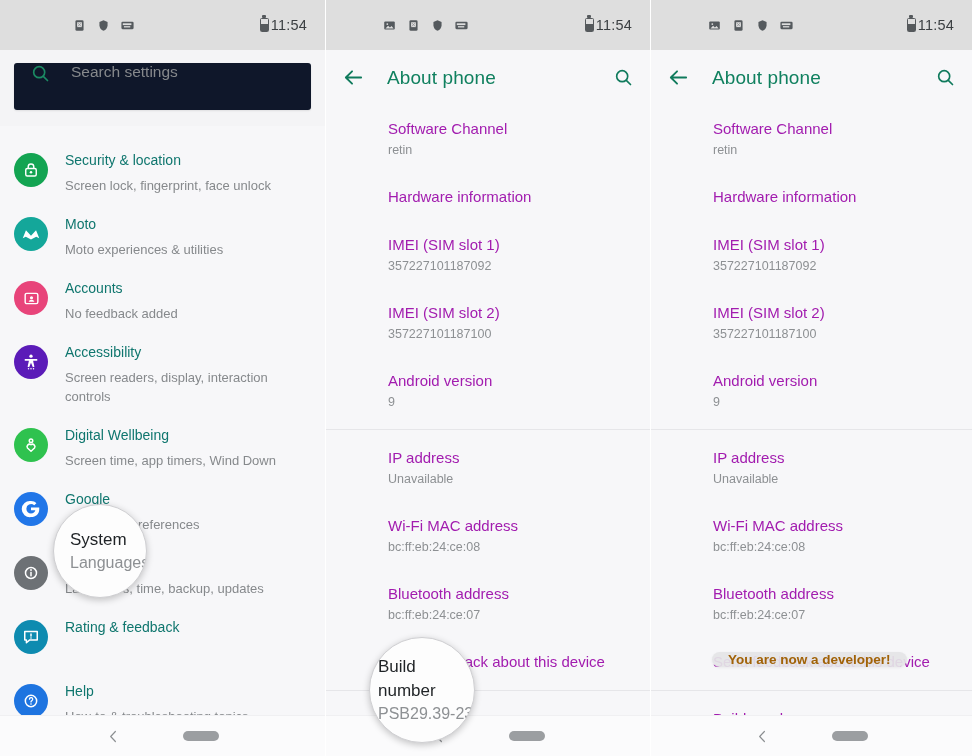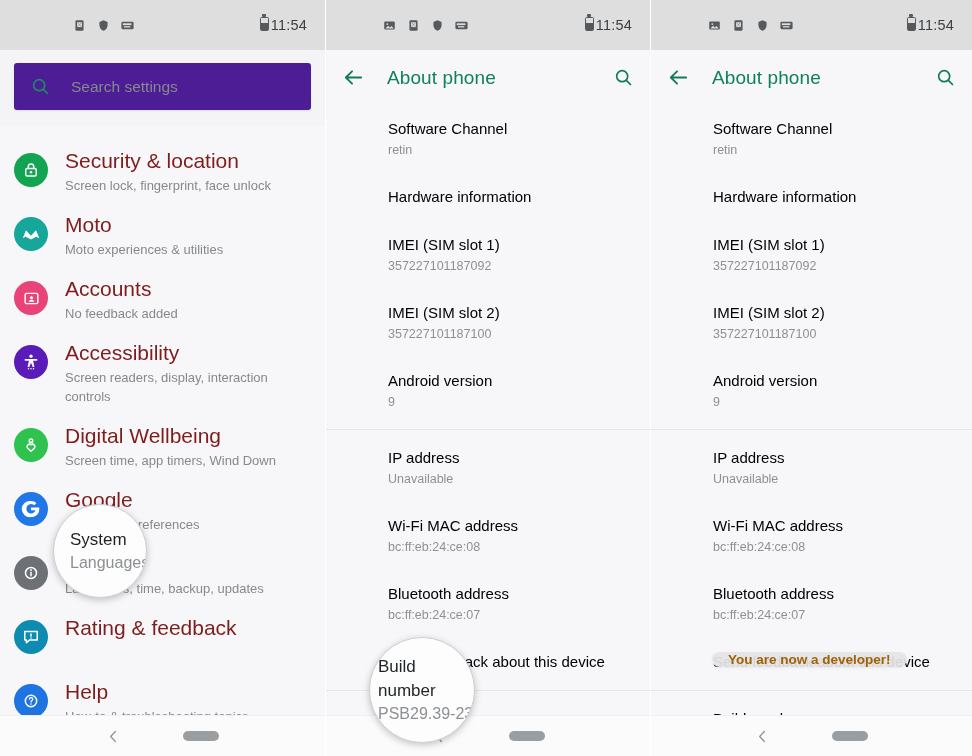--- a/index.html
+++ b/index.html
@@ -63,21 +63,21 @@
   .panel.p3 .sb-icons { margin-left: 56px; }
   .sbi {
     width: 15px; height: 13px;
     display: block;
     color: #555a5e;
   }
   .sb-right {
     position: absolute;
     right: 18px;
     display: flex;
-    align-items: flex-start;
+    align-items: center;
     gap: 2px;
   }
   .battery {
     width: 9px; height: 14px;
     position: relative;
     border: 1.5px solid #55595c;
     border-radius: 1.5px;
     background: linear-gradient(to top, #55595c 55%, transparent 55%);
   }
   .battery::before {
@@ -96,24 +96,23 @@
     letter-spacing: 0.2px;
   }
 
   
   .search-wrap {
     background: #f4f4f6;
     padding: 13px 14px 16px 14px;
   }
   .search-box {
     height: 47px;
-    background: #4c1d95;
+    background: #0f172a;
     border-radius: 3px;
     display: flex;
-    align-items: center;
     padding: 0 16px;
     box-shadow: 0 1px 2px rgba(0,0,0,.09);
   }
   .search-box .mag { color: #1b8a63; flex: 0 0 auto; }
   .search-ph {
     margin-left: 20px;
     font-size: 15.5px;
     color: #86898c;
   }
 
@@ -132,22 +131,22 @@
     border-radius: 50%;
     flex: 0 0 34px;
     margin-top: 4px;
     display: flex;
     align-items: center;
     justify-content: center;
     color: #fff;
   }
   .s-txt { margin-left: 17px; padding-top: 1px; }
   .s-title {
-    font-size: 21px;
-    color: #7f1d1d;
+    font-size: 14px;
+    color: #0f766e;
     line-height: 21px;
   }
   .s-sub {
     font-size: 13px;
     color: #86898c;
     line-height: 19px;
     margin-top: 5px;
   }
 
   
@@ -163,21 +162,21 @@
     margin-left: 22px;
     font-size: 19px;
     color: #10805f;
     flex: 1 1 auto;
     letter-spacing: .1px;
   }
   .appbar .mag2 { color: #0f7a5c; flex: 0 0 auto; }
 
   .about-list { background: #f7f7f9; }
   .a-row { padding: 13px 16px 13px 62px; }
-  .a-title { font-size: 15px; color: #000000; line-height: 22px; }
+  .a-title { font-size: 15px; color: #a21caf; line-height: 22px; }
   .a-val { font-size: 12.5px; color: #8d9093; line-height: 19px; margin-top: 1px; }
   .a-div {
     height: 1px;
     background: #e6e6e9;
     margin: 4px 0 4px 0;
   }
 
   
   .navbar {
     position: absolute;

